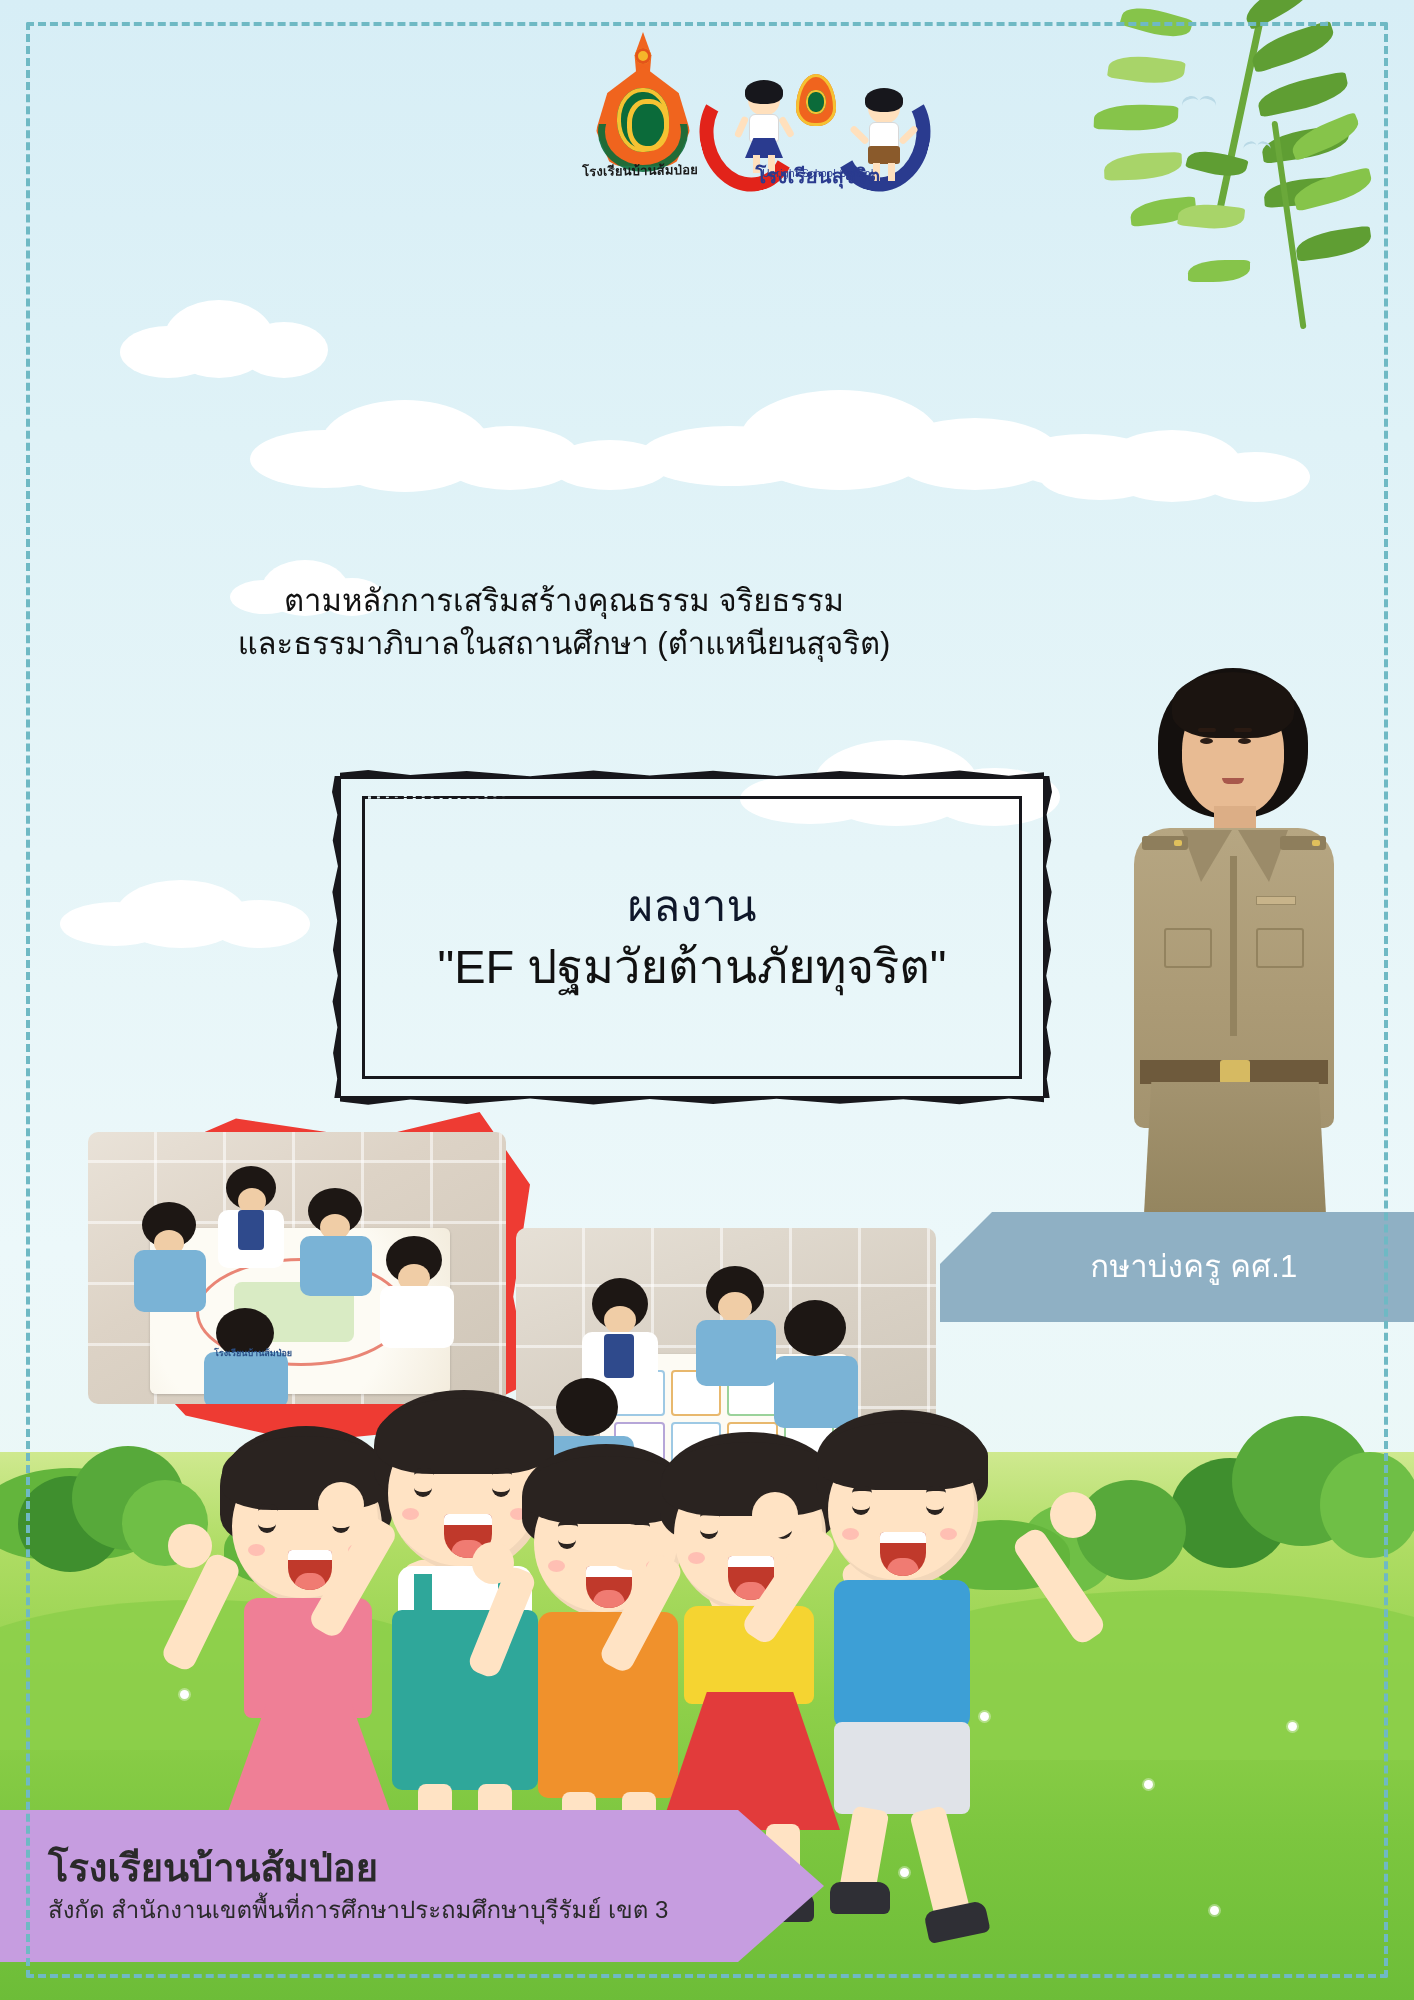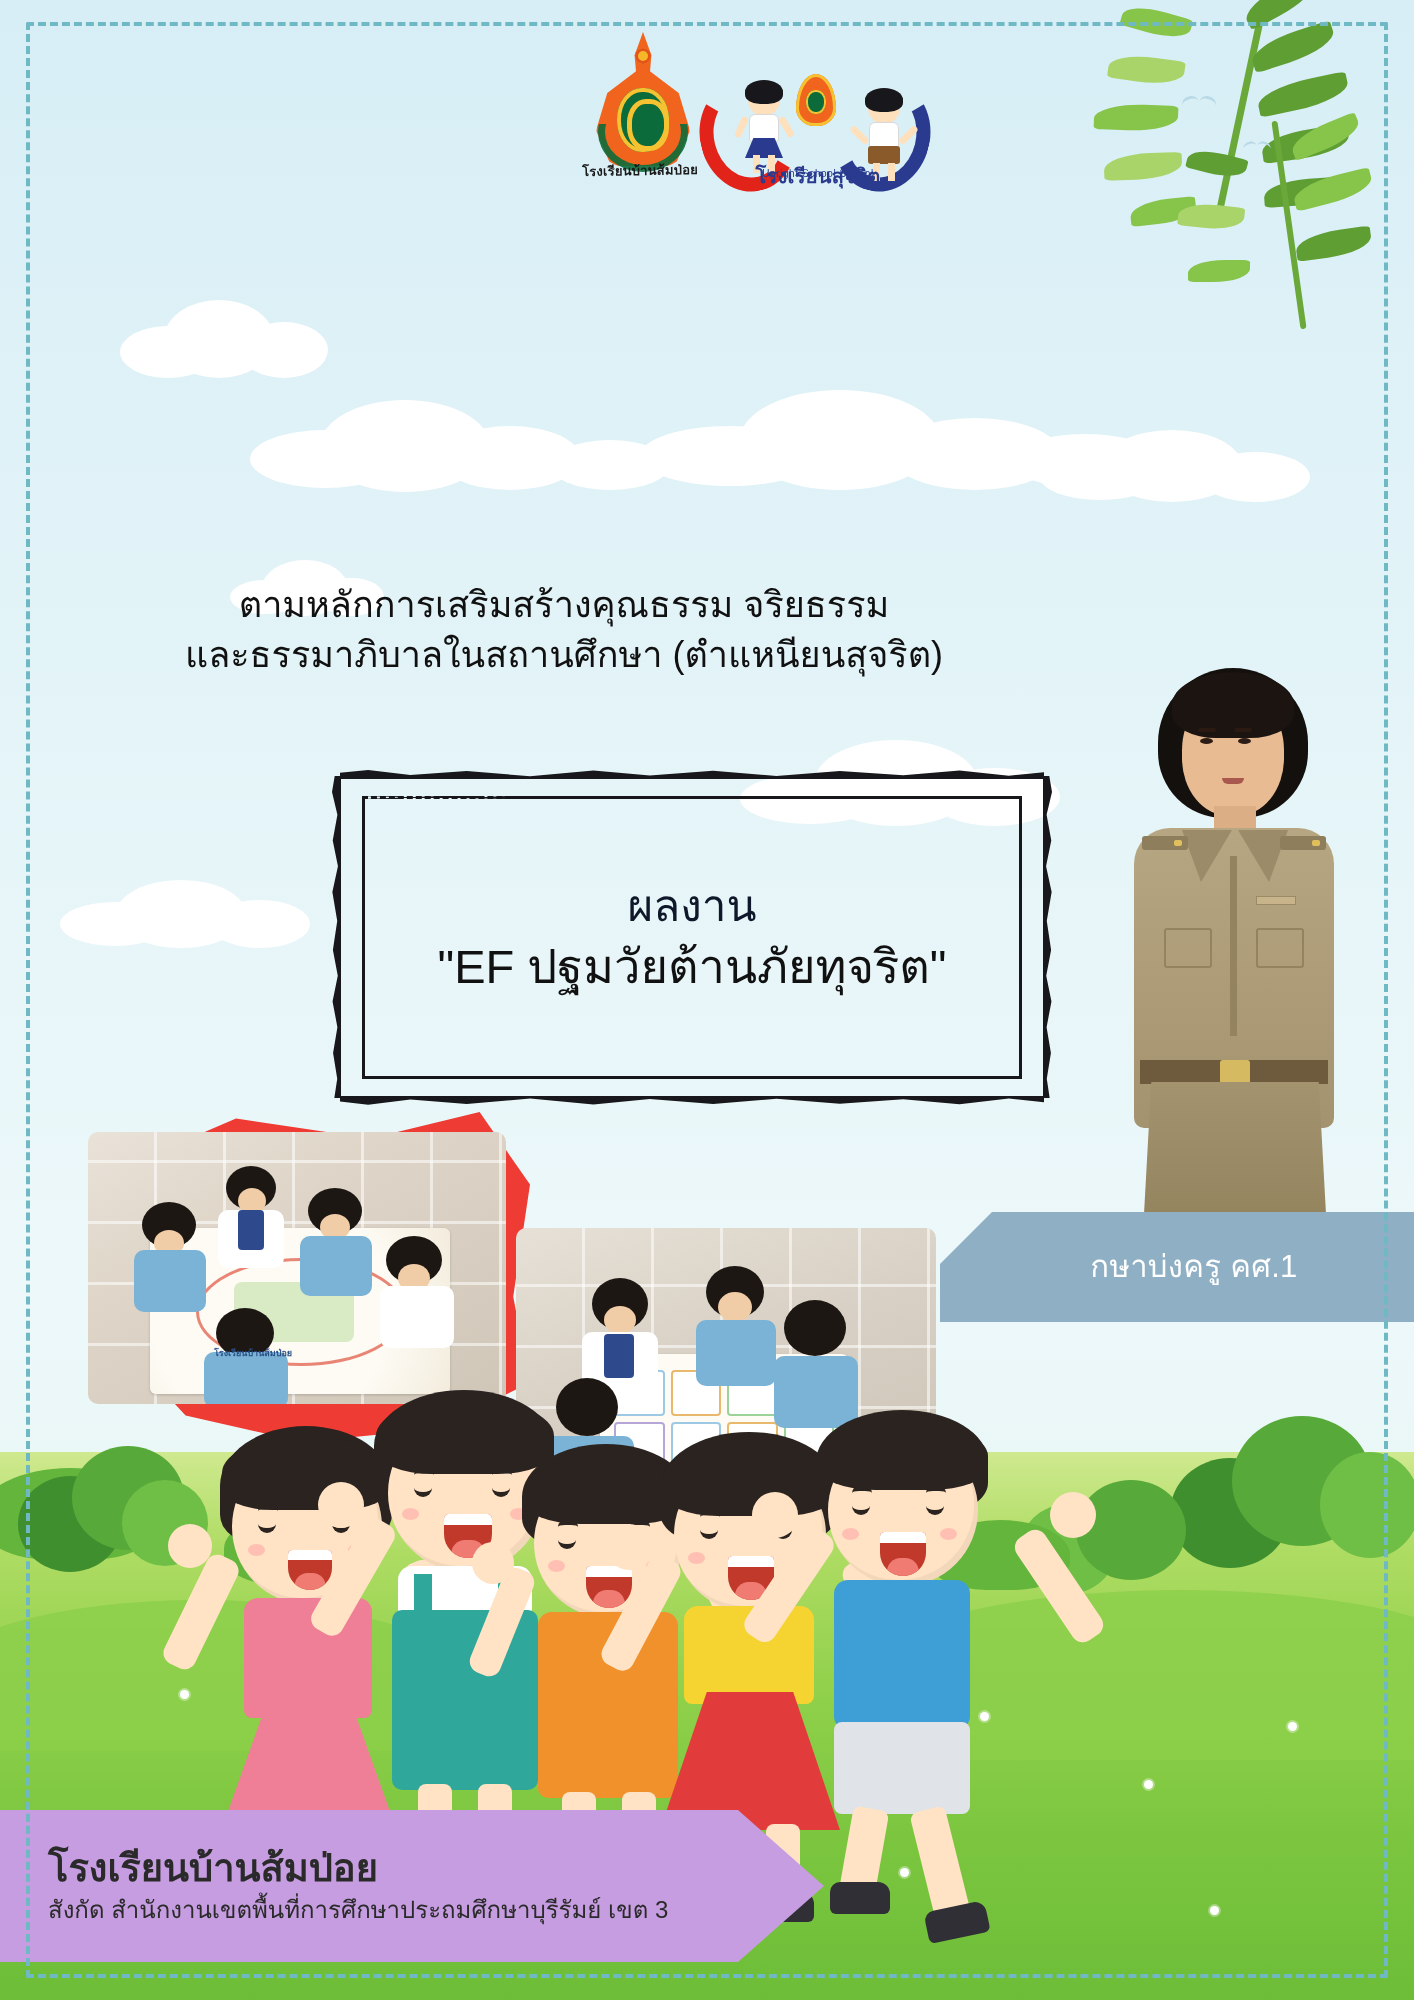--- a/index.html
+++ b/index.html
@@ -147,21 +147,21 @@
     font-size:30px; color:#111; margin-top:10px; line-height:1;
   }
 
   
   .head-main {
     position:absolute; left:0; top:490px; width:1414px; text-align:center;
     font-size:38px; font-weight:bold; color:#111; z-index:16; letter-spacing:.5px;
   }
   .head-sub {
     position:absolute; left:0; top:580px; width:1120px; text-align:center;
-    font-size:36px; color:#111; z-index:16; line-height:1.38;padding-left:8px;
+    font-size:31px; color:#111; z-index:16; line-height:1.38;padding-left:8px;
   }
 
   
   .frame-box { position:absolute; left:332px; top:770px; width:720px; height:335px; z-index:17; }
   .fb-edge { position:absolute; background:#17171c; }
   .fb-top    { left:8px;  top:0;    width:704px; height:9px;  clip-path:polygon(0 30%,4% 0,10% 55%,18% 10%,27% 70%,36% 5%,44% 60%,53% 8%,62% 66%,71% 12%,80% 58%,88% 6%,95% 64%,100% 24%,100% 100%,0 100%); }
   .fb-bottom { left:8px;  bottom:0; width:704px; height:9px;  clip-path:polygon(0 0,100% 0,100% 70%,95% 28%,88% 92%,80% 36%,71% 86%,62% 30%,53% 90%,44% 34%,36% 94%,27% 28%,18% 88%,10% 40%,4% 96%,0 62%); }
   .fb-left   { left:0;    top:6px;  width:9px;   height:322px; clip-path:polygon(30% 0,0 5%,60% 12%,8% 20%,66% 28%,4% 36%,58% 45%,10% 54%,64% 62%,6% 70%,60% 78%,12% 86%,58% 94%,26% 100%,100% 100%,100% 0); }
   .fb-right  { right:0;   top:6px;  width:9px;   height:322px; clip-path:polygon(70% 0,100% 5%,40% 12%,92% 20%,34% 28%,96% 36%,42% 45%,90% 54%,36% 62%,94% 70%,40% 78%,88% 86%,42% 94%,74% 100%,0 100%,0 0); }
   .fb-inner {

